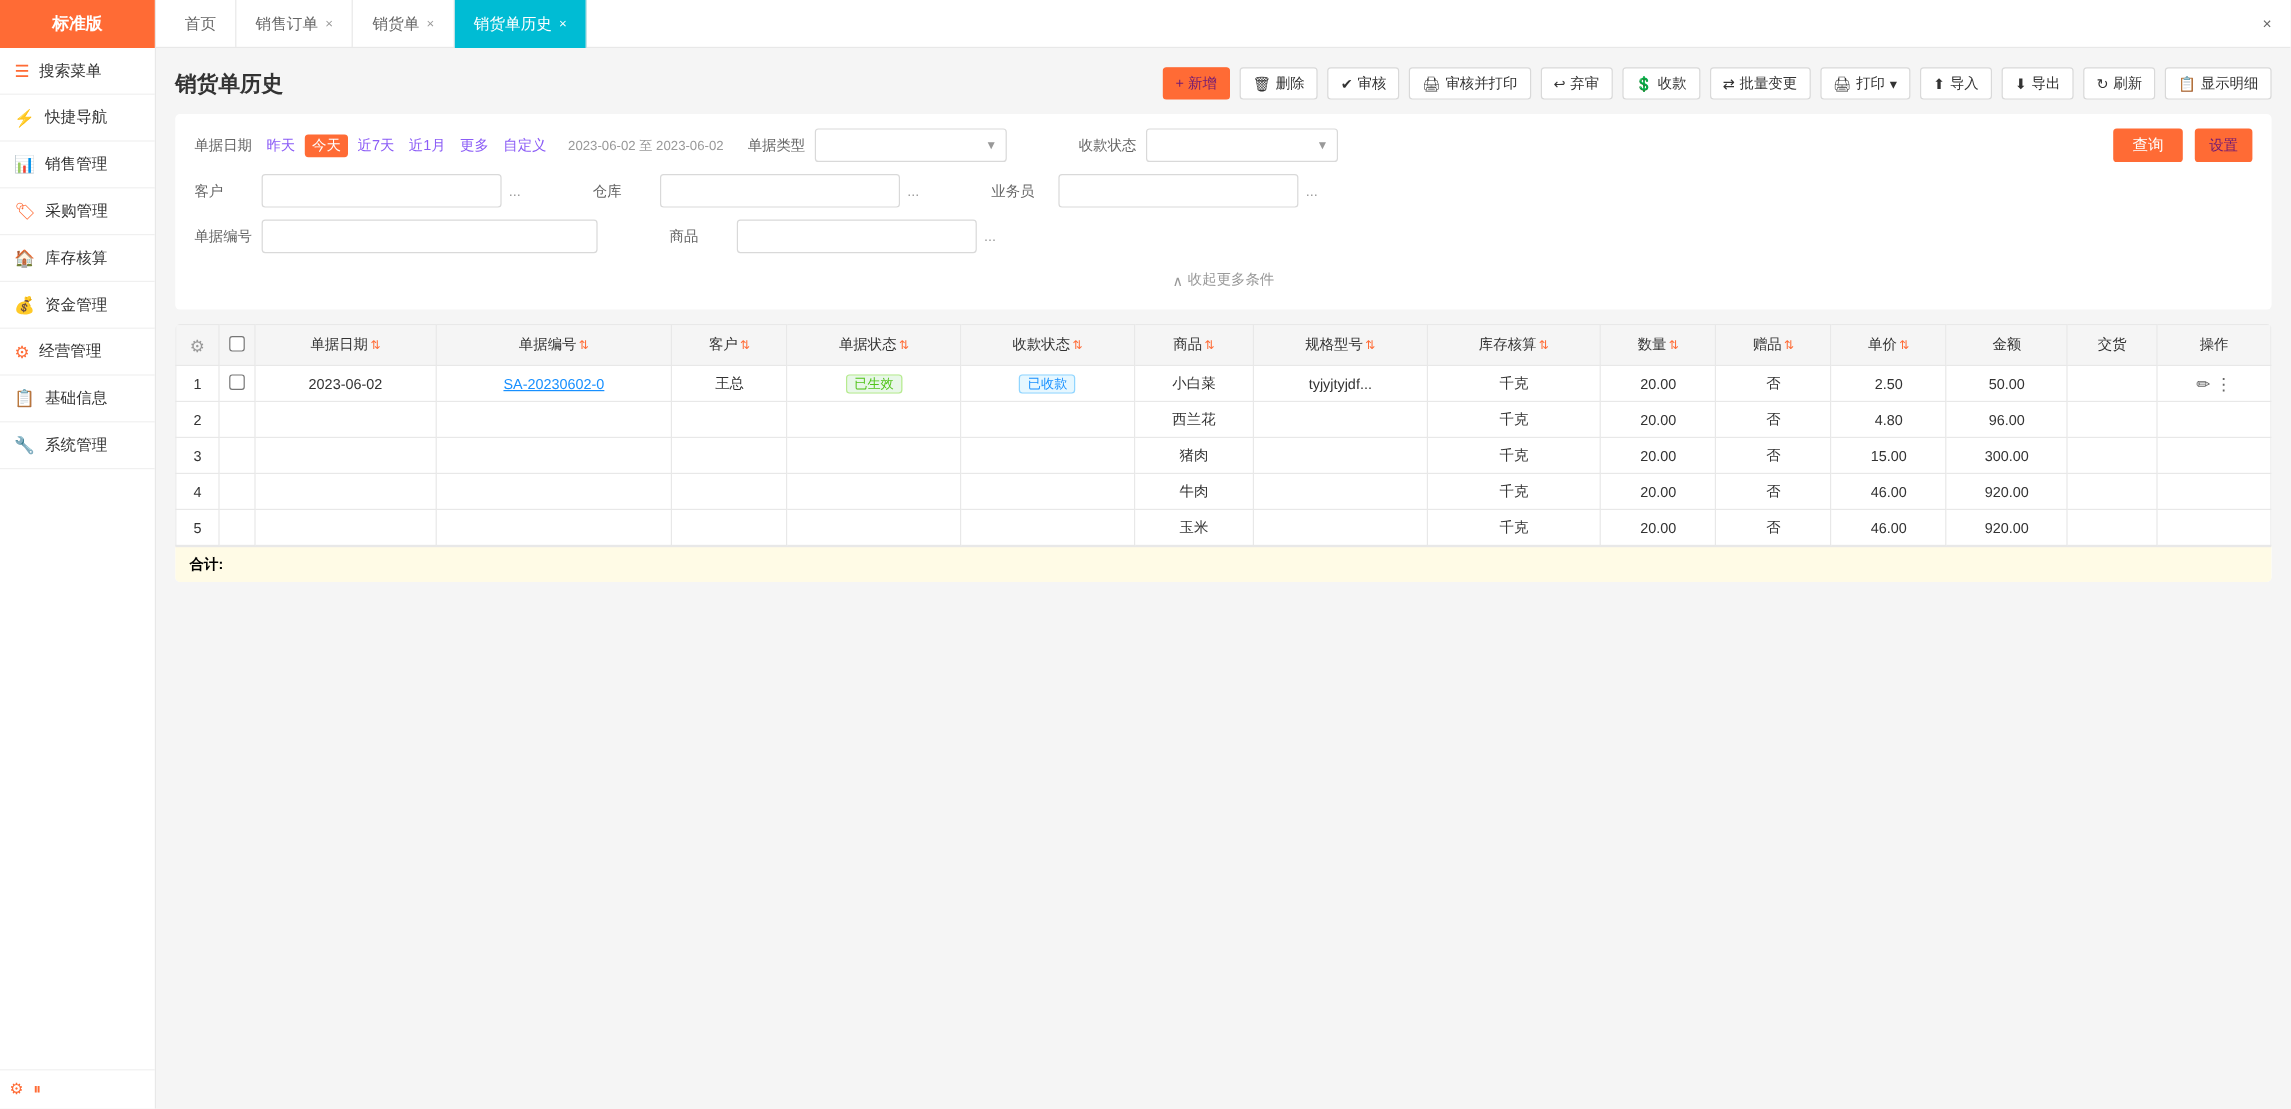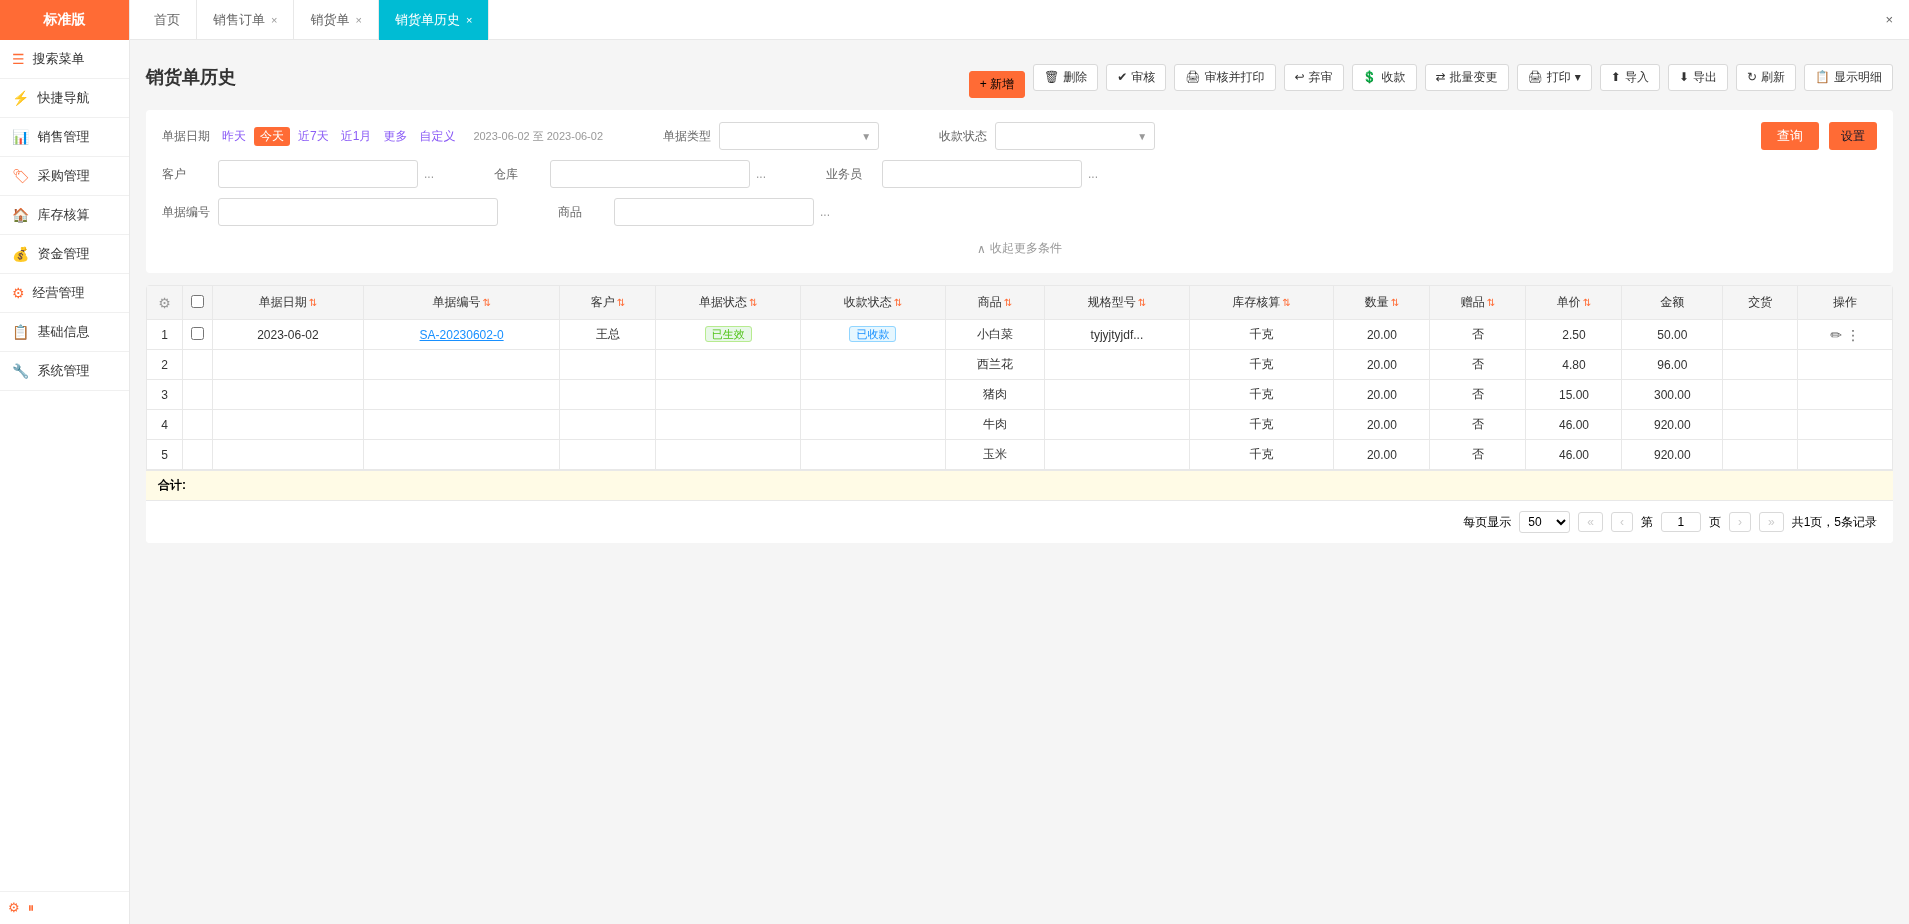--- a/index.html
+++ b/index.html
@@ -25,21 +25,21 @@
     .tab-close-all { font-size: 13px; color: #666; cursor: pointer; padding: 0 8px; }
 
     
     .content { flex: 1; overflow: auto; padding: 16px; background: #f5f5f5; }
 
     
     .page-header { display: flex; align-items: center; justify-content: space-between; margin-bottom: 12px; }
     .page-title { font-size: 18px; font-weight: bold; color: #333; }
     .toolbar { display: flex; gap: 8px; align-items: center; flex-wrap: wrap; }
     .btn { padding: 4px 10px; border: 1px solid #d9d9d9; background: #fff; border-radius: 3px; cursor: pointer; font-size: 12px; color: #333; display: flex; align-items: center; gap: 4px; }
-    .btn-primary { background: #ff6b35; color: #000000; border-color: #ff6b35; margin-top: 15px; }
+    .btn-primary { background: #ff6b35; color: #701a75; border-color: #ff6b35; }
 
     
     .filter-panel { background: #fff; padding: 12px 16px; border-radius: 4px; margin-bottom: 12px; }
     .filter-row { display: flex; align-items: center; margin-bottom: 10px; gap: 20px; flex-wrap: wrap; }
     .filter-item { display: flex; align-items: center; gap: 6px; }
     .filter-label { color: #666; font-size: 12px; white-space: nowrap; min-width: 50px; }
     .filter-input { border: 1px solid #d9d9d9; border-radius: 3px; padding: 3px 8px; font-size: 12px; color: #333; min-width: 120px; height: 28px; }
     .filter-select { border: 1px solid #d9d9d9; border-radius: 3px; padding: 3px 8px; font-size: 12px; color: #333; min-width: 160px; height: 28px; background: #fff; cursor: pointer; }
     .date-tags { display: flex; gap: 4px; font-size: 12px; }
     .date-tag { cursor: pointer; color: #8b5cf6; padding: 1px 4px; }
@@ -66,21 +66,21 @@
     .table-footer { background: #fffbe6; border-top: 1px solid #e8e8e8; padding: 6px 12px; display: flex; align-items: center; font-size: 12px; font-weight: bold; }
     .footer-total { margin-left: auto; display: flex; gap: 40px; }
 
     
     .pagination { display: flex; align-items: center; justify-content: flex-end; padding: 10px 16px; background: #fff; border-top: 1px solid #e8e8e8; gap: 8px; font-size: 12px; }
     .page-btn { padding: 2px 8px; border: 1px solid #d9d9d9; border-radius: 3px; cursor: pointer; background: #fff; font-size: 12px; }
     .page-btn.disabled { color: #ccc; cursor: not-allowed; }
     .page-input { width: 40px; text-align: center; border: 1px solid #d9d9d9; border-radius: 3px; padding: 2px 4px; font-size: 12px; }
     .page-select { border: 1px solid #d9d9d9; border-radius: 3px; padding: 2px 4px; font-size: 12px; background: #fff; cursor: pointer; }
 
-    .settings-btn { background: #ff6b35; color: #0f172a; border: none; border-radius: 3px; padding: 4px 12px; cursor: pointer; font-size: 12px; margin-left: 4px; }
+    .settings-btn { background: #ff6b35; color: #701a75; border: none; border-radius: 3px; padding: 4px 12px; cursor: pointer; font-size: 12px; margin-left: 4px; }
     .query-btn { background: #ff6b35; color: #fff; border: none; border-radius: 3px; padding: 5px 16px; cursor: pointer; font-size: 13px; }
     .gear-col { color: #999; cursor: pointer; font-size: 14px; }
 
     .select-wrapper { position: relative; display: inline-flex; align-items: center; }
     .select-wrapper::after { content: '▼'; position: absolute; right: 8px; font-size: 10px; color: #999; pointer-events: none; }
     .select-wrapper select { appearance: none; padding-right: 24px; }
   </style>
 </head>
 <body>
 
@@ -212,21 +212,21 @@
             <span class="date-tag active">今天</span>
             <span class="date-tag">近7天</span>
             <span class="date-tag">近1月</span>
             <span class="date-tag">更多</span>
             <span class="date-tag">自定义</span>
           </div>
           <div style="margin-left:8px;">
             <div class="date-range">2023-06-02 至 2023-06-02</div>
           </div>
         </div>
-        <div class="filter-item" style="margin-left:40px;">
+        <div class="filter-item" style="">
           <span class="filter-label">单据类型</span>
           <div class="select-wrapper">
             <select class="filter-select">
               <option value=""></option>
             </select>
           </div>
         </div>
         <div class="filter-item" style="margin-left:40px;">
           <span class="filter-label">收款状态</span>
           <div class="select-wrapper">
@@ -442,31 +442,15 @@
               <td></td>
               <td></td>
             </tr>
           </tbody>
       </table>
 
       <div class="table-footer">
         <span>合计:</span>
       </div>
 
-      <div class="pagination">
-        <span>每页显示</span>
-        <select class="page-select">
-          <option value="50">50</option>
-          <option value="20">20</option>
-          <option value="100">100</option>
-        </select>
-        <button class="page-btn disabled">«</button>
-        <button class="page-btn disabled">‹</button>
-        <span>第</span>
-        <input class="page-input" value="1" style="">
-        <span>页</span>
-        <button class="page-btn disabled">›</button>
-        <button class="page-btn disabled">»</button>
-        <span>共1页，5条记录</span>
-      </div>
     </div>
   </div>
 </div>
 
 </body></html>

